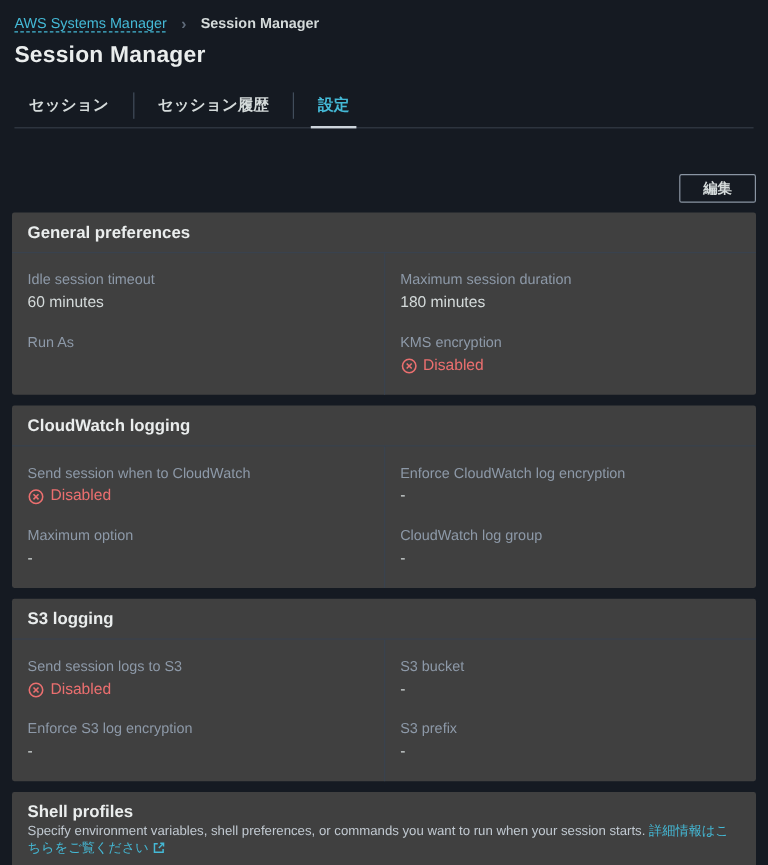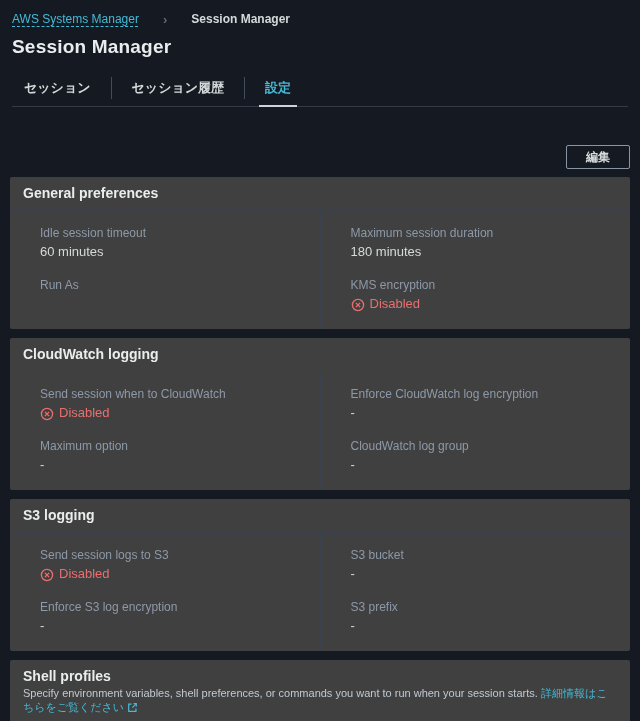--- a/index.html
+++ b/index.html
@@ -7,21 +7,21 @@
   body {
     width:640px; height:721px; overflow:hidden;
     background:#151a22;
     font-family:"Liberation Sans","DejaVu Sans",sans-serif;
     color:#d4dada;
     -webkit-font-smoothing:antialiased;
   }
   .page { padding:10px 10px 0 10px; }
 
   
-  .breadcrumb { display:flex; align-items:center; gap:24px; font-size:12px; margin:2px 2px 10px 2px; }
+  .breadcrumb { display:flex; align-items:center; gap:12px; font-size:12px; margin:2px 2px 10px 2px; }
   .breadcrumb a {
     color:#44b9d6; cursor:pointer; text-decoration:underline; text-decoration-style:dashed;
     text-decoration-thickness:1px; text-underline-offset:3px; font-weight:400;
   }
   .crumb-sep { color:#5f6b7a; font-size:13px; font-weight:700; line-height:1; }
   .crumb-current { color:#d4dada; font-weight:700; }
 
   
   h1.page-title { font-size:19px; font-weight:700; color:#eaeded; margin:0 2px 14px 2px; letter-spacing:.2px; }
 
@@ -43,21 +43,21 @@
 
   
   .card { background:#404040; border-radius:2px; margin-bottom:9px; }
   .card-header { padding:6px 13px 7px 13px; border-bottom:1px solid #39424e; }
   .card-header h2 { margin:0; font-size:14px; font-weight:700; color:#eaeded; line-height:20px; }
   .card-desc { margin:0; font-size:11px; line-height:14px; color:#c1c9d1; }
   .card-desc a { color:#44b9d6; cursor:pointer; text-decoration:none; font-weight:400; }
   .ext-icon { display:inline-block; vertical-align:-2px; margin-left:3px; }
 
   .card-body { display:grid; grid-template-columns:1fr 1px 1fr; }
-  .col { padding:14px 13px 17px 30px; }
+  .col { padding:14px 13px 17px 13px; }
   .vdiv { background:#39424e; }
   .field + .field { margin-top:17px; }
   .field-label { font-size:12px; line-height:16px; color:#8d99a8; margin-bottom:3px; }
   .field-value { font-size:13px; line-height:16px; color:#d4dada; min-height:16px; }
   .status-error { color:#eb6f6f; display:flex; align-items:flex-end; gap:5px; }
   .status-error svg { flex:0 0 auto; }
 
   
   .shell-body { padding:11px 13px 12px 13px; }
   .shell-label { font-size:12px; line-height:15px; color:#cfd6dc; margin:0 0 3px 0; display:block; }

